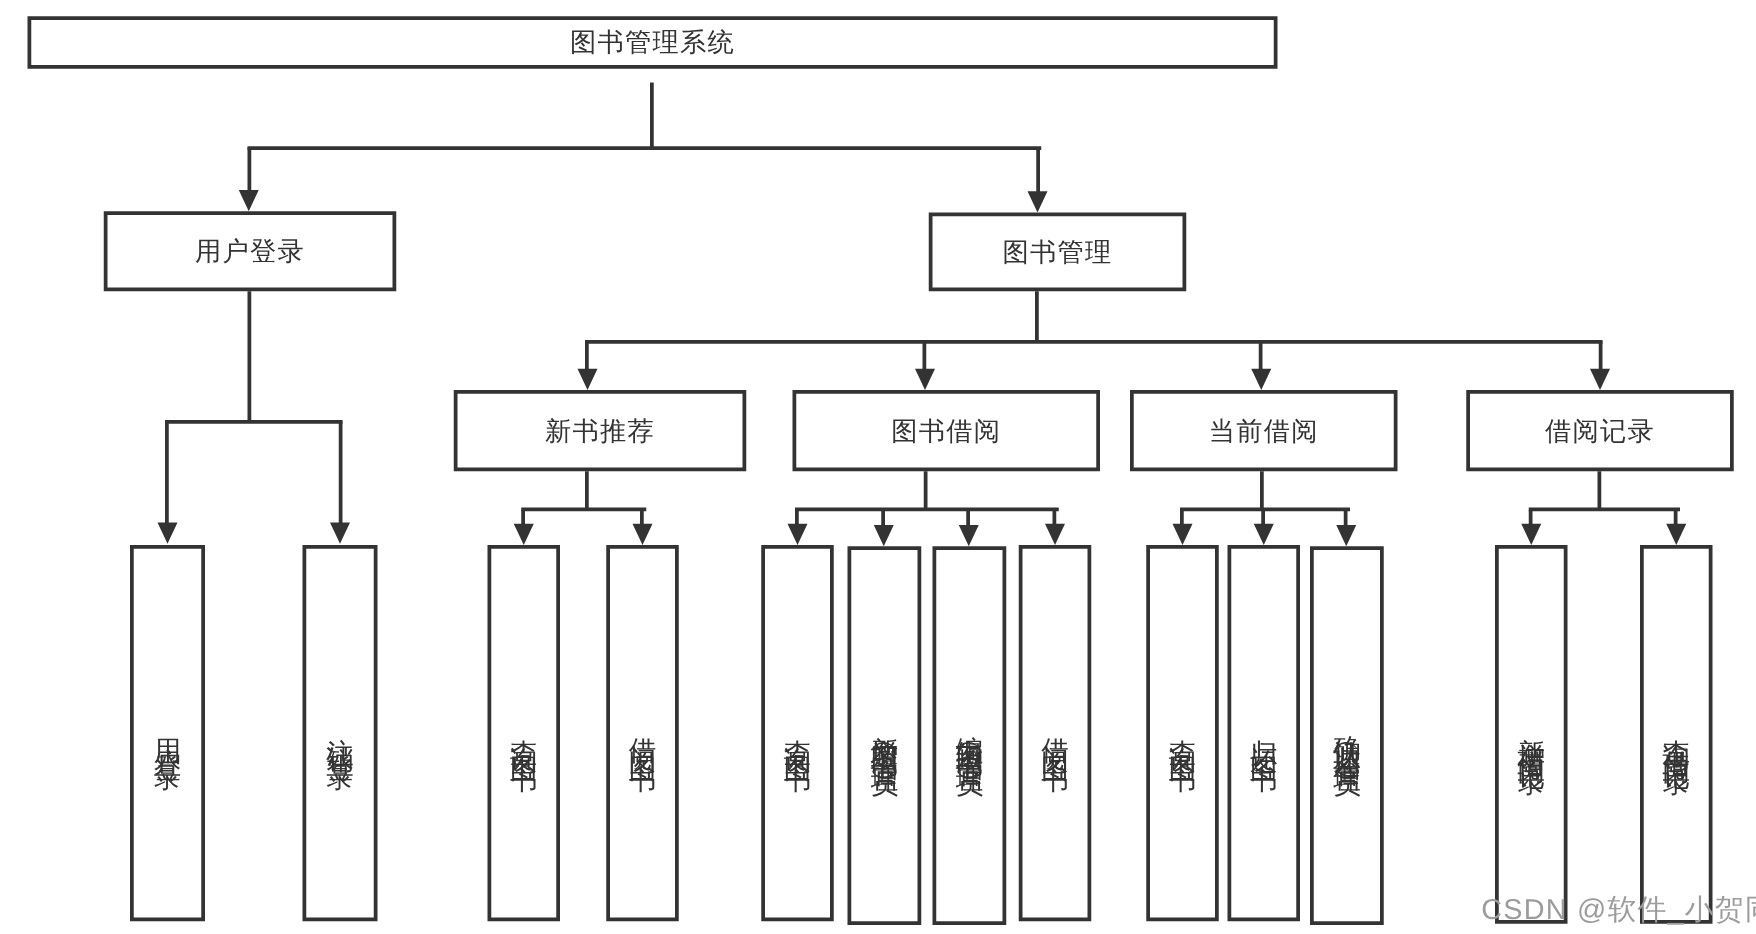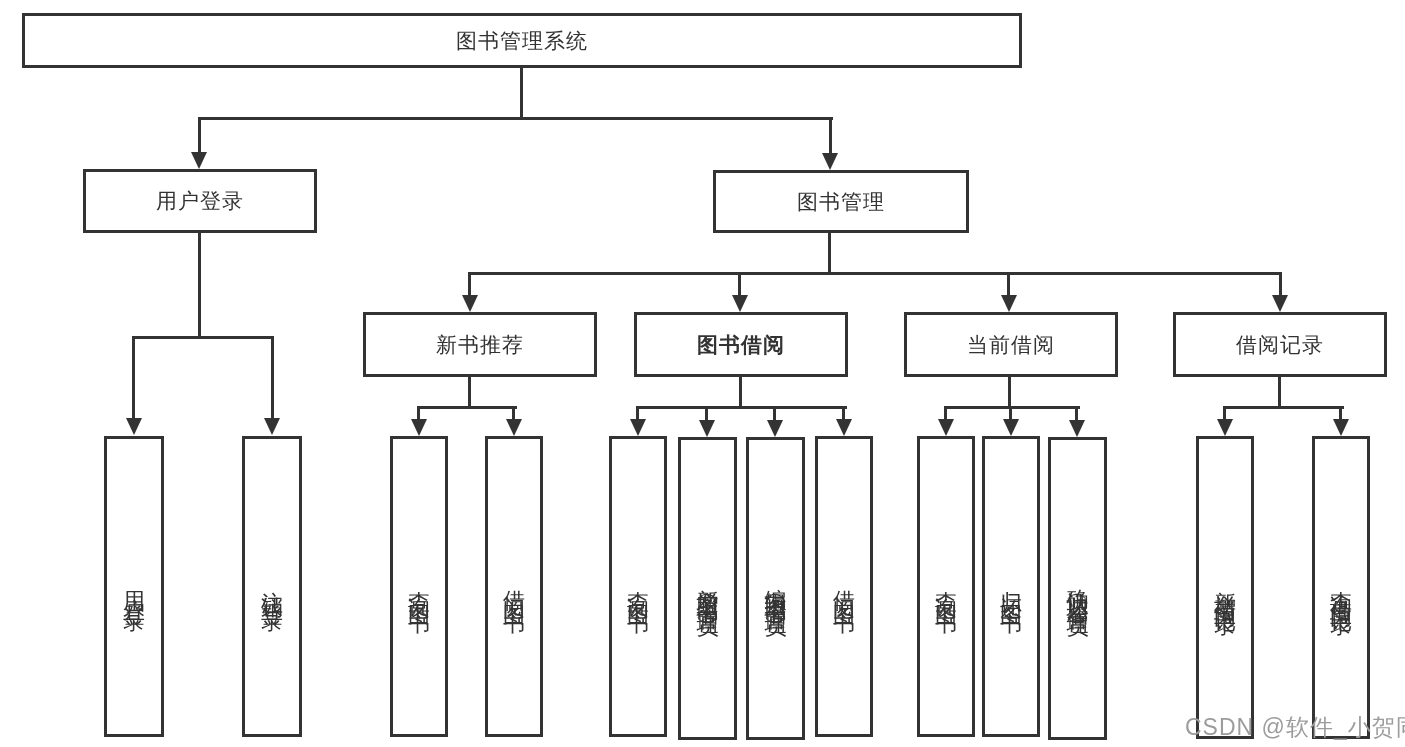--- a/index.html
+++ b/index.html
@@ -88,35 +88,35 @@
   <div class="arrow" style="left:630px;top:419px;"></div>
   <div class="arrow" style="left:699px;top:420px;"></div>
   <div class="arrow" style="left:767px;top:420px;"></div>
   <div class="arrow" style="left:836px;top:419px;"></div>
   <div class="arrow" style="left:938px;top:419px;"></div>
   <div class="arrow" style="left:1003px;top:419px;"></div>
   <div class="arrow" style="left:1069px;top:420px;"></div>
   <div class="arrow" style="left:1217px;top:419px;"></div>
   <div class="arrow" style="left:1333px;top:419px;"></div>
 
-  <div class="hnode" style="left:22px;top:13px;width:1000px;height:55px;">
+  <div class="hnode" style="left:22px;top:13px;width:1000px;height:42px;">
     <span>图书管理系统</span>
   </div>
 
   <div class="hnode" style="left:83px;top:169px;width:234px;height:64px;">
     <span>用户登录</span>
   </div>
-  <div class="hnode" style="left:713px;top:170px;width:256px;height:63px;">
+  <div class="hnode" style="left:743px;top:170px;width:206px;height:63px;">
     <span>图书管理</span>
   </div>
 
   <div class="hnode" style="left:363px;top:312px;width:234px;height:65px;">
     <span>新书推荐</span>
   </div>
-  <div class="hnode" style="left:634px;top:312px;width:214px;height:65px;font-weight:bold;">
+  <div class="hnode" style="left:634px;top:312px;width:246px;height:65px;">
     <span>图书借阅</span>
   </div>
   <div class="hnode" style="left:1173px;top:312px;width:214px;height:65px;">
     <span>借阅记录</span>
   </div>
   <div class="hnode" style="left:904px;top:312px;width:214px;height:65px;">
     <span>当前借阅</span>
   </div>
 
   <div class="vnode" style="left:104px;top:436px;width:60px;height:301px;">

